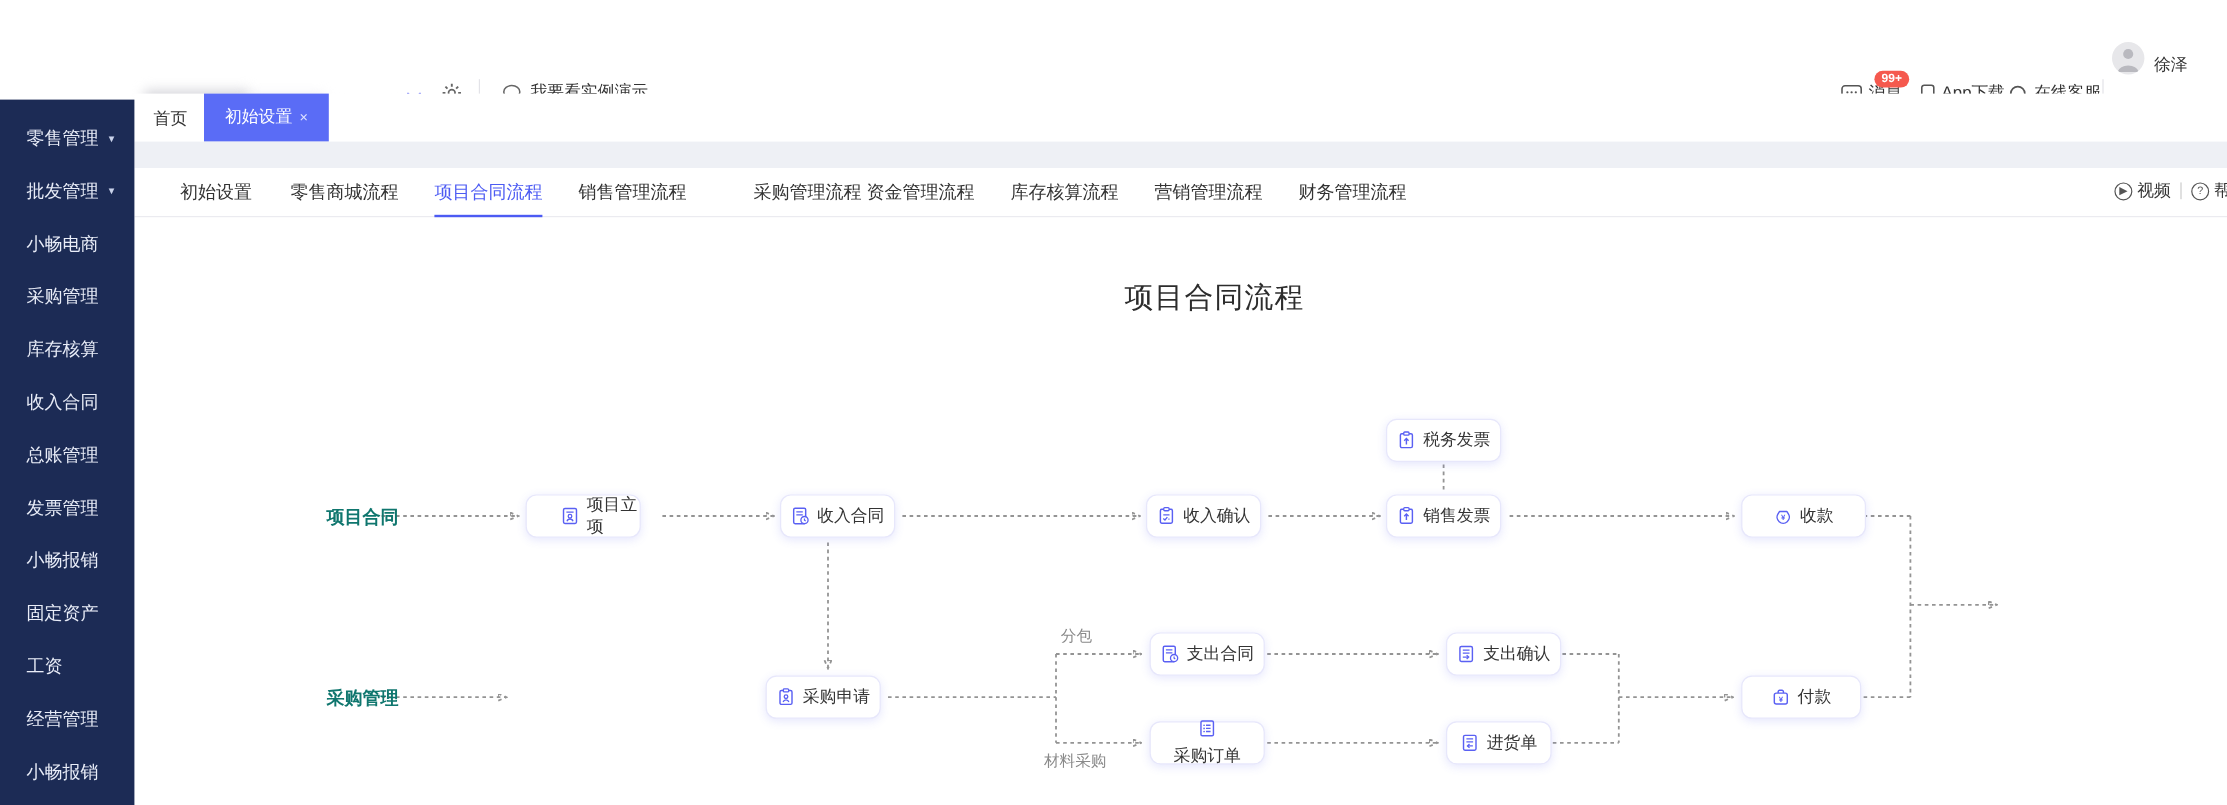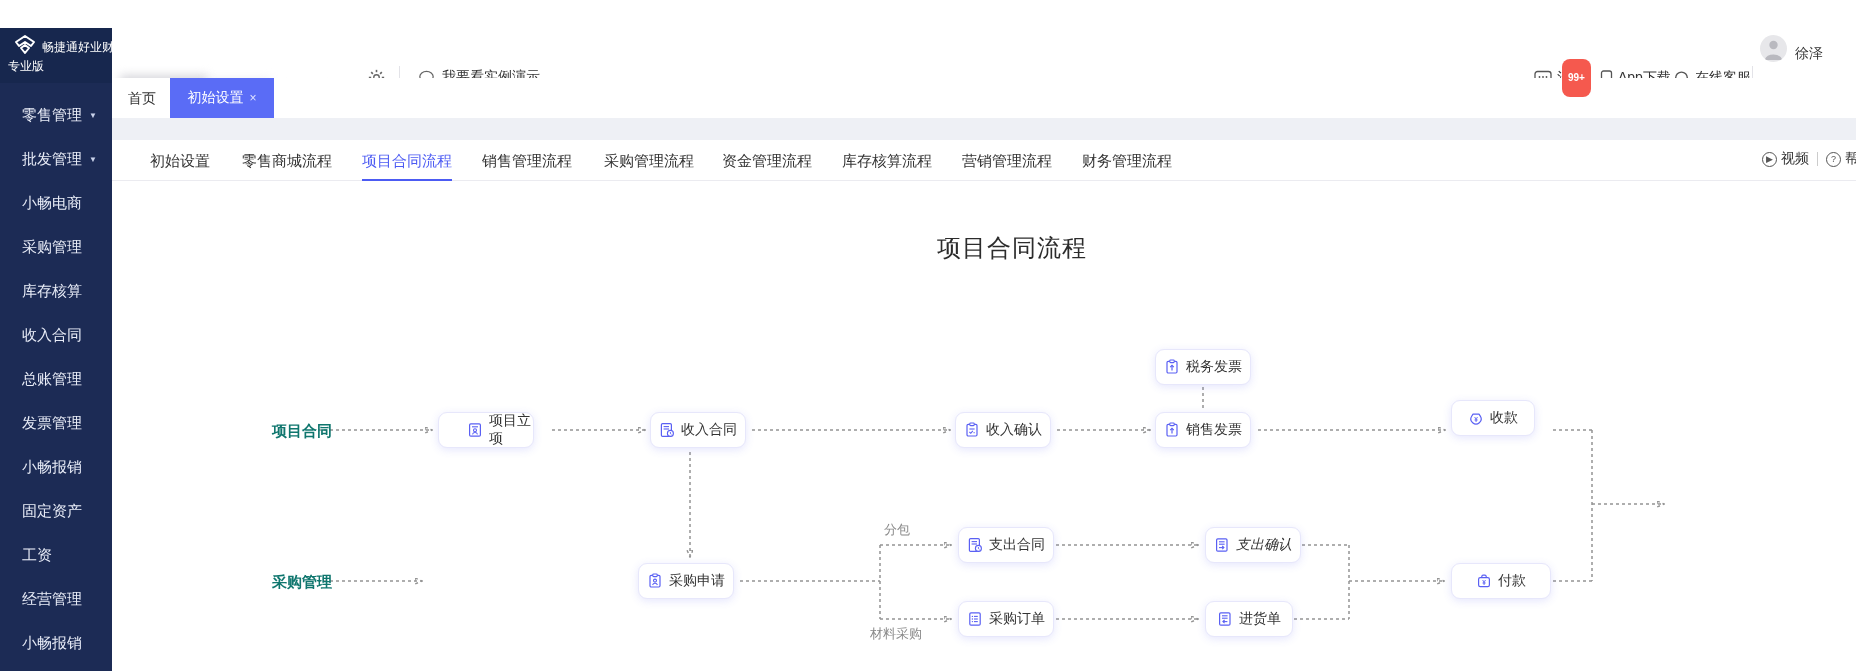--- a/index.html
+++ b/index.html
@@ -16,21 +16,21 @@
   .blur1 { position:absolute; left:120px; top:47px; width:88px; height:18px; background:#d7d7dc; filter:blur(5px); border-radius:3px; }
   .blur2 { position:absolute; left:205px; top:51px; width:66px; height:13px; background:#ebebf0; filter:blur(5px); border-radius:3px; }
   .blur3 { position:absolute; left:282px; top:58px; width:50px; height:12px; background:#f2f2f5; filter:blur(4px); border-radius:3px; }
   .org-underline { position:absolute; left:118px; top:70px; width:232px; border-bottom:1px solid #ccccd6; }
   .chevron-down { position:absolute; left:338px; top:44px; }
   .gear { position:absolute; left:368px; top:41px; cursor:pointer; }
   .hdr-div1 { position:absolute; left:399px; top:38px; width:1px; height:22px; background:#e3e3e8; }
   .demo-wrap { position:absolute; left:418px; top:40px; display:flex; align-items:center; gap:7px; cursor:pointer; }
   .demo-wrap span { font-size:14px; color:#333; }
   .hdr-right-item { position:absolute; top:41px; display:flex; align-items:center; gap:5px; cursor:pointer; font-size:14px; color:#333; }
-  .badge { position:absolute; left:1562px; top:31px; background:#f5594e; color:#fff; font-size:10px; line-height:14px; padding:12px 6px; border-radius:8px; font-weight:bold; z-index:5; }
+  .badge { position:absolute; left:1562px; top:31px; background:#f5594e; color:#fff; font-size:10px; line-height:14px; padding:0 6px; border-radius:8px; font-weight:bold; z-index:5; }
   .hdr-div2 { position:absolute; left:1752px; top:38px; width:1px; height:22px; background:#e3e3e8; }
   .avatar { position:absolute; left:1760px; top:35px; width:27px; height:27px; border-radius:50%; background:#e7e7ea; overflow:hidden; cursor:pointer; }
   .user-name { position:absolute; left:1795px; top:45px; font-size:14px; color:#333; white-space:nowrap; }
 
   
   .tabrow { position:absolute; left:112px; top:78px; width:1744px; height:40px; background:#fff; }
   .tab-home { position:absolute; left:114px; top:78px; width:56px; height:40px; line-height:40px; text-align:center; font-size:14px; color:#333; cursor:pointer; }
   .tab-active { position:absolute; left:170px; top:78px; width:104px; height:40px; background:#5a6cf6; color:#fff; font-size:14px; display:flex; align-items:center; justify-content:center; gap:6px; cursor:pointer; }
   .tab-close { font-size:12px; color:#dfe3ff; cursor:pointer; }
 
@@ -135,47 +135,37 @@
   </div>
 
   <div class="avatar">
     <svg width="27" height="27" viewBox="0 0 27 27">
         <circle cx="13.5" cy="10" r="4.2" fill="#b9b9bf"></circle>
         <path d="M4.5 25 a9.5 8 0 0 1 18 0 z" fill="#b9b9bf"></path>
       </svg>
   </div>
   <div class="user-name">徐泽</div>
 
-  <div class="logo-block">
-    <span class="logo-mark">
-      <svg width="26" height="22" viewBox="0 0 26 22">
-          <path d="M13 2 L22 8 L19 12 L13 8 L7 12 L4 8 Z" fill="none" stroke="#fff" stroke-width="2" stroke-linejoin="round"></path>
-          <path d="M13 11 L17 14 L13 19 L9 14 Z" fill="none" stroke="#fff" stroke-width="2" stroke-linejoin="round"></path>
-        </svg>
-    </span>
-    <span class="brand-name">畅捷通好业财</span>
-    <span class="brand-edition">专业版</span>
-  </div>
 
   <div class="tabrow"></div>
   <div class="tab-home">首页</div>
   <div class="tab-active">
     <span>初始设置</span>
     <span class="tab-close">×</span>
   </div>
 
   <div class="content-bg"></div>
   <div class="card"></div>
 
   <div class="subtabs"></div>
   <div class="subtab" style="left:150px;">初始设置</div>
   <div class="subtab" style="left:242px;">零售商城流程</div>
   <div class="subtab active" style="left:362px;">项目合同流程</div>
   <div class="subtab" style="left:482px;">销售管理流程</div>
-  <div class="subtab" style="left:604px;">采购管理流程</div>
+  <div class="subtab" style="left:628px;">采购管理流程</div>
   <div class="subtab" style="left:722px;">资金管理流程</div>
   <div class="subtab" style="left:842px;">库存核算流程</div>
   <div class="subtab" style="left:962px;">营销管理流程</div>
   <div class="subtab" style="left:1082px;">财务管理流程</div>
 
   <div class="tools">
     <span class="tool">
       <span class="circle-ic">▶</span>
       <span>视频</span>
     </span>
@@ -268,21 +258,21 @@
   <div class="node" style="left:1155px; top:412px; width:96px;">
     <svg width="16" height="16" viewBox="0 0 16 16">
         <rect x="3" y="2.4" width="10" height="11.6" rx="1.2" fill="none" stroke="#5a60f3" stroke-width="1.2"></rect>
         <rect x="5.8" y="1" width="4.4" height="2.6" rx="0.8" fill="#fff" stroke="#5a60f3" stroke-width="1.1"></rect>
         <line x1="8" y1="11.4" x2="8" y2="6.6" stroke="#5a60f3" stroke-width="1.2"></line>
         <polyline points="6.2,8.2 8,6.4 9.8,8.2" fill="none" stroke="#5a60f3" stroke-width="1.2"></polyline>
       </svg>
     <span>销售发票</span>
   </div>
 
-  <div class="node" style="left:1451px; top:400px; width:84px;">
+  <div class="node" style="left:1451px; top:412px; width:104px;">
     <svg width="16" height="16" viewBox="0 0 16 16">
         <path d="M5 4.2 h6 l1.3 2 a5.1 5.1 0 1 1 -8.6 0 z" fill="none" stroke="#5a60f3" stroke-width="1.2" stroke-linejoin="round"></path>
         <text x="8" y="11.6" text-anchor="middle" font-size="6.5" fill="#5a60f3" font-weight="bold">¥</text>
       </svg>
     <span>收款</span>
   </div>
 
 
   <div class="node" style="left:638px; top:563px; width:96px;">
     <svg width="16" height="16" viewBox="0 0 16 16">
@@ -298,34 +288,34 @@
     <svg width="16" height="16" viewBox="0 0 16 16">
         <rect x="2.4" y="1.6" width="10" height="12.8" rx="1.2" fill="none" stroke="#5a60f3" stroke-width="1.2"></rect>
         <line x1="4.6" y1="4.6" x2="10" y2="4.6" stroke="#5a60f3" stroke-width="1.1"></line>
         <line x1="4.6" y1="7" x2="10" y2="7" stroke="#5a60f3" stroke-width="1.1"></line>
         <circle cx="11.4" cy="11.4" r="3" fill="#fff" stroke="#5a60f3" stroke-width="1.1"></circle>
         <path d="M11.4 10.1 v1.4 l1 .7" fill="none" stroke="#5a60f3" stroke-width="1"></path>
       </svg>
     <span>支出合同</span>
   </div>
 
-  <div class="node" style="left:958px; top:601px; width:96px;">
+  <div class="node" style="left:958px; top:601px; width:96px;flex-direction:column;">
     <svg width="16" height="16" viewBox="0 0 16 16">
         <rect x="2.8" y="1.8" width="10.4" height="12.4" rx="1.2" fill="none" stroke="#5a60f3" stroke-width="1.2"></rect>
         <circle cx="5.4" cy="5.4" r="0.7" fill="#5a60f3"></circle>
         <line x1="7" y1="5.4" x2="10.8" y2="5.4" stroke="#5a60f3" stroke-width="1.1"></line>
         <circle cx="5.4" cy="8" r="0.7" fill="#5a60f3"></circle>
         <line x1="7" y1="8" x2="10.8" y2="8" stroke="#5a60f3" stroke-width="1.1"></line>
         <circle cx="5.4" cy="10.6" r="0.7" fill="#5a60f3"></circle>
         <line x1="7" y1="10.6" x2="10.8" y2="10.6" stroke="#5a60f3" stroke-width="1.1"></line>
       </svg>
     <span>采购订单</span>
   </div>
 
-  <div class="node" style="left:1205px; top:527px; width:96px;font-style:italic;">
+  <div class="node" style="left:1205px; top:527px; width:96px;">
     <svg width="16" height="16" viewBox="0 0 16 16">
         <rect x="2.6" y="1.8" width="10.4" height="12.4" rx="1.2" fill="none" stroke="#5a60f3" stroke-width="1.2"></rect>
         <line x1="5" y1="4.8" x2="10.6" y2="4.8" stroke="#5a60f3" stroke-width="1.1"></line>
         <line x1="5" y1="7.2" x2="10.6" y2="7.2" stroke="#5a60f3" stroke-width="1.1"></line>
         <line x1="5" y1="10.6" x2="9.4" y2="10.6" stroke="#5a60f3" stroke-width="1.1"></line>
         <polyline points="8.2,9 9.9,10.6 8.2,12.2" fill="none" stroke="#5a60f3" stroke-width="1.1"></polyline>
       </svg>
     <span>支出确认</span>
   </div>
 

